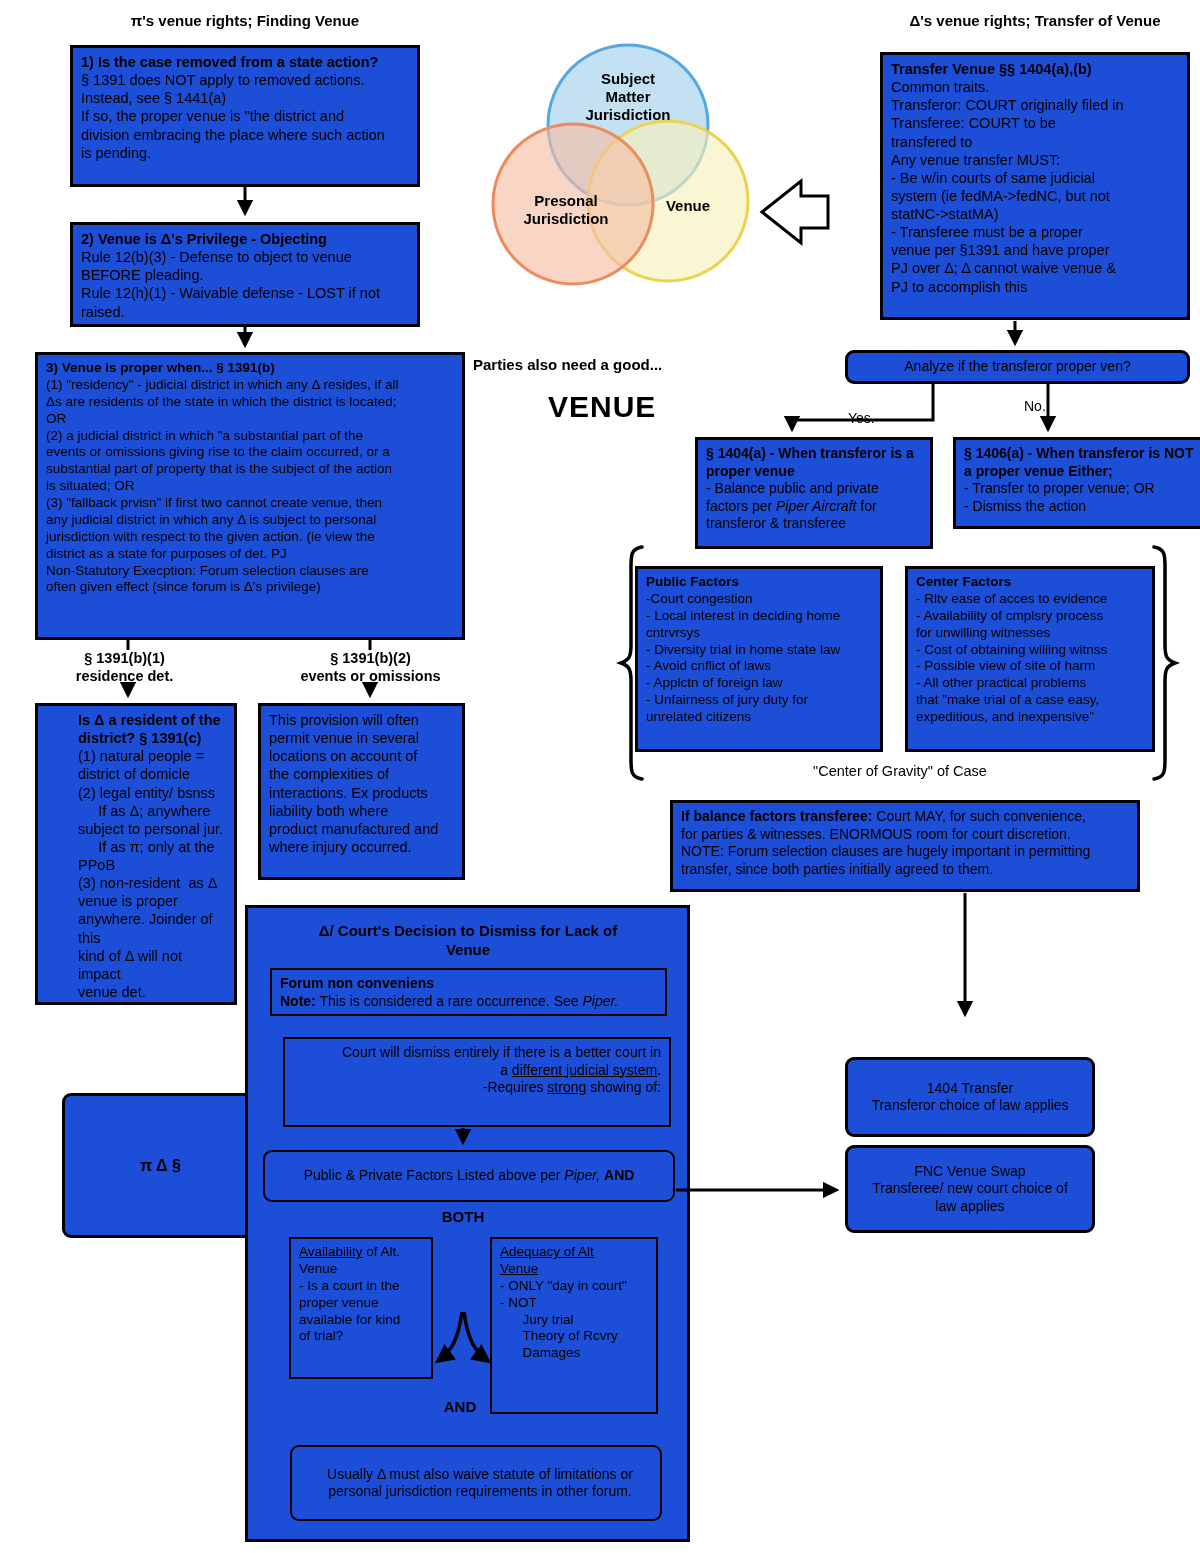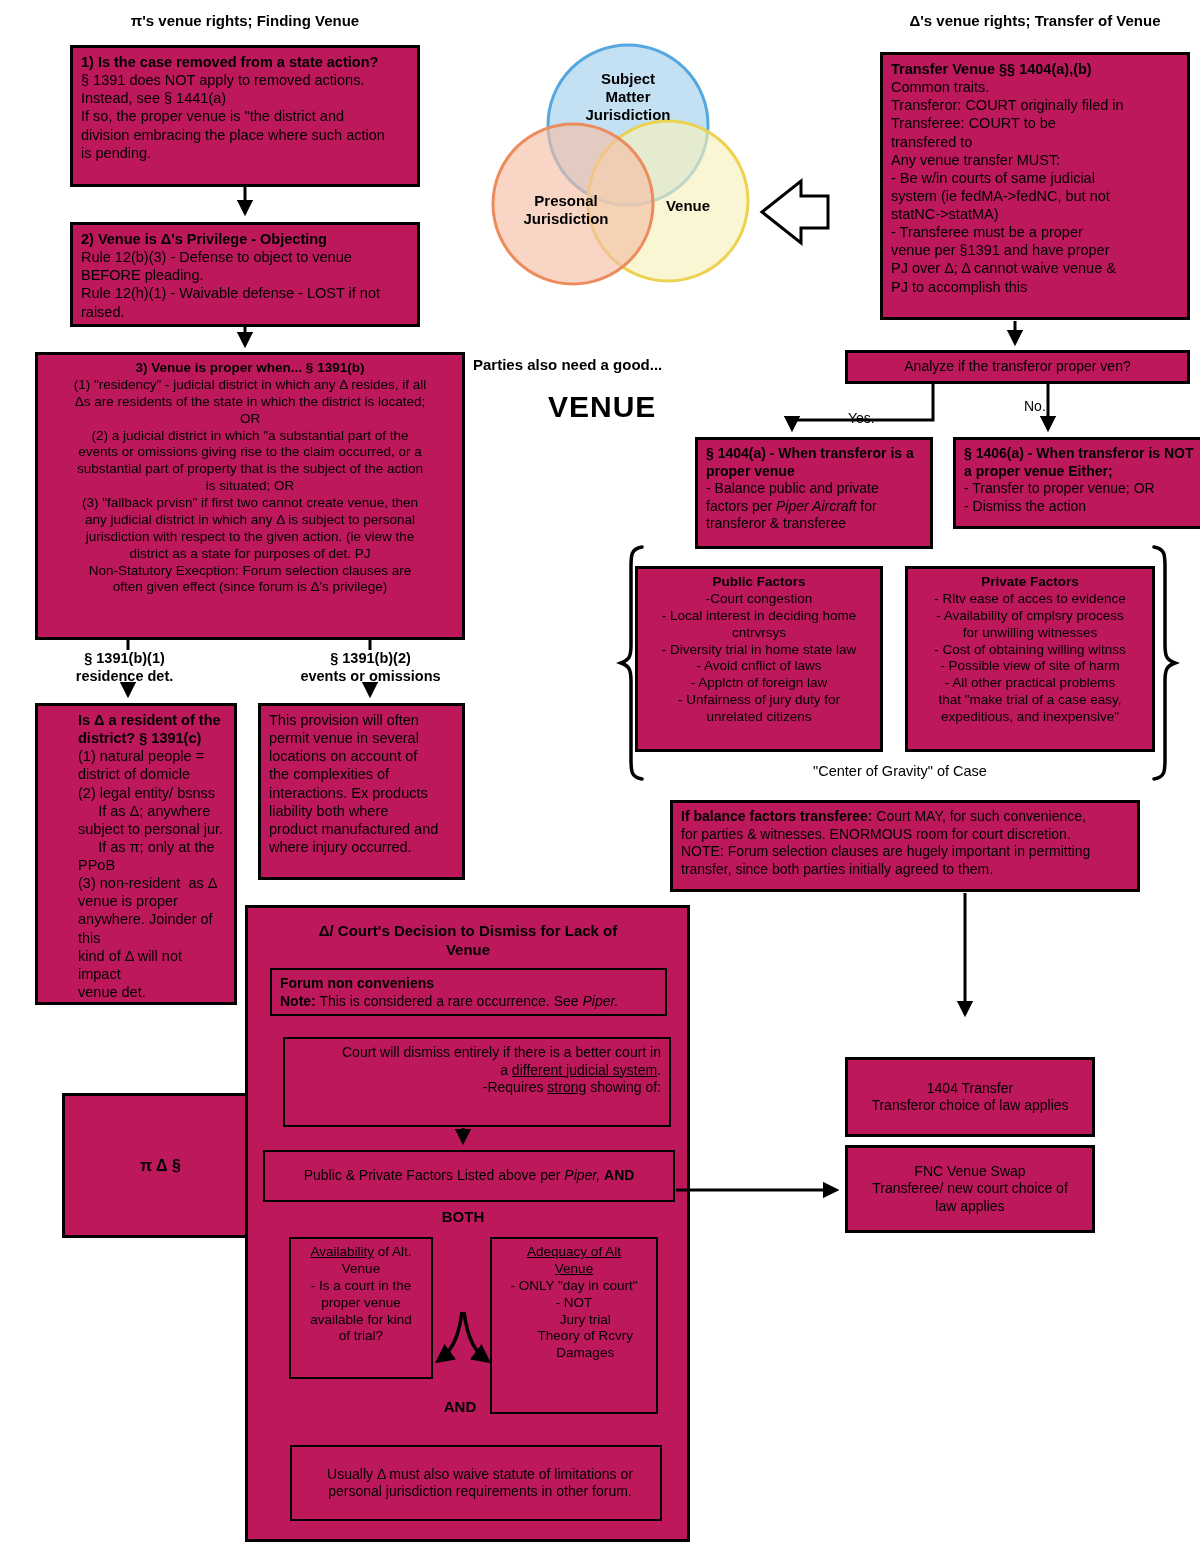--- a/index.html
+++ b/index.html
@@ -2,32 +2,32 @@
 <html><head>
 <meta charset="utf-8">
 <style>
   html,body{margin:0;padding:0;}
   body{
     width:1200px;height:1553px;position:relative;background:#ffffff;
     font-family:"Liberation Sans",sans-serif;color:#000;
     -webkit-font-smoothing:antialiased;
   }
   .box{
-    position:absolute;border:3px solid #000;background:#be185d;
+    position:absolute;border:3px solid #000;background:#1d4ed8;
     font-size:14.5px;line-height:1.25;padding:5px 8px;box-sizing:border-box;
   }
   .box .t{font-weight:bold;}
   .body{white-space:pre-wrap;}
   .hdr{position:absolute;font-weight:bold;font-size:15px;text-align:center;}
   .lbl{position:absolute;font-weight:bold;font-size:14.5px;text-align:center;white-space:pre-wrap;line-height:1.25;}
-  .flexc{display:flex;align-items:center;justify-content:center;text-align:center;}
+  .flexc{display:flex;align-items:center;justify-content:center;text-align:center;border-radius:9px;}
   .overlay{position:absolute;left:0;top:0;pointer-events:none;}
   .vennlbl{position:absolute;font-weight:bold;font-size:15px;text-align:center;white-space:pre-wrap;line-height:1.2;}
   .tag{position:absolute;background:#fff;font-size:14px;padding:0 3px;}
-  .small{font-size:13.5px;text-align:center;}
+  .small{font-size:13.5px;}
   .mid{font-size:14px;}
 </style>
 </head>
 <body>
 
 <div class="hdr" style="left:70px;top:12px;width:350px;">π's venue rights; Finding Venue</div>
 
 <div class="box" style="left:70px;top:45px;width:350px;height:142px;">
   <div class="t">1) Is the case removed from a state action?</div>
   <div class="body">§ 1391 does NOT apply to removed actions.
@@ -151,21 +151,21 @@
 - Local interest in deciding home
 cntrvrsys
 - Diversity trial in home state law
 - Avoid cnflict of laws
 - Applctn of foreign law
 - Unfairness of jury duty for
 unrelated citizens</div>
 </div>
 
 <div class="box small" style="left:905px;top:566px;width:250px;height:186px;">
-  <div class="t">Private Factors</div>
+  <div class="t">Center Factors</div>
   <div class="body">- Rltv ease of acces to evidence
 - Availability of cmplsry process
 for unwilling witnesses
 - Cost of obtaining willing witnss
 - Possible view of site of harm
 - All other practical problems
 that "make trial of a case easy,
 expeditious, and inexpensive"</div>
 </div>
 

